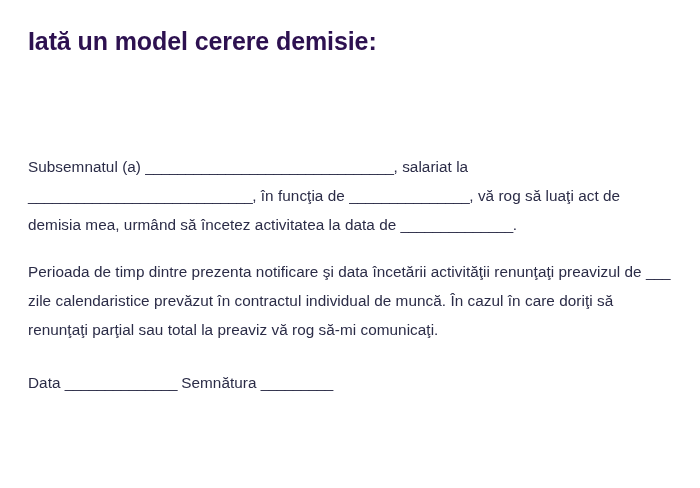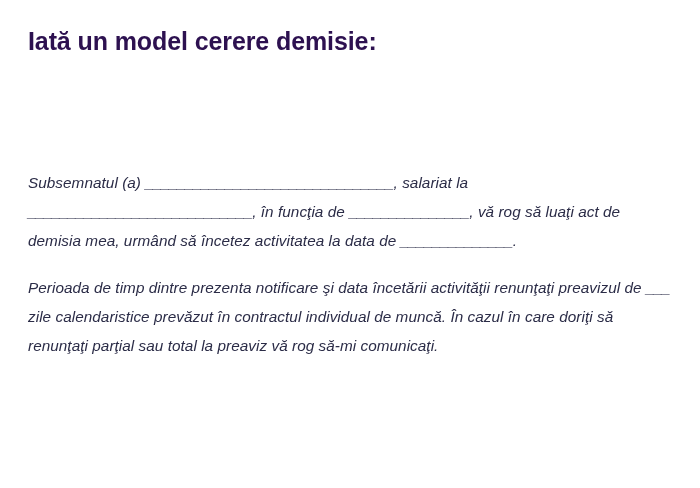--- a/index.html
+++ b/index.html
@@ -34,23 +34,22 @@
     font-weight: 700;
     letter-spacing: -0.1px;
     line-height: 30px;
     color: #2d1150;
     white-space: nowrap;
   }
 
   .body-block {
     position: absolute;
     left: 28px;
-    top: 168px;
+    top: 152px;
     width: 648px;
-    font-style: italic;
   }
 
   .para {
     margin: 0;
     font-size: 15.3px;
     line-height: 29px;
     color: #2b2c47;
     letter-spacing: 0.05px;
   }
 
@@ -79,15 +78,16 @@
 
   <div class="body-block">
 
     <p class="para p-intro"><span>Subsemnatul (a) </span><span class="blank">_______________________________</span><span>, salariat la</span>
       <span class="blank">____________________________</span><span>, în funcţia de </span><span class="blank">_______________</span><span>,</span>
       <span>vă rog să luaţi act de demisia mea, urmând să încetez activitatea la data de</span>
       <span class="blank">______________</span><span>.</span></p>
 
     <p class="para p-notice"><span>Perioada de timp dintre prezenta notificare şi data încetării activităţii renunţaţi preavizul de </span><span class="blank">___</span><span> zile calendaristice prevăzut în contractul individual de muncă. În cazul în care doriţi să renunţaţi parţial sau total la preaviz vă rog să-mi comunicaţi.</span></p>
 
+    <p class="para p-sign"><span>Data </span><span class="blank">______________</span><span> </span><span>Semnătura </span><span class="blank">_________</span></p>
 
   </div>
 </div>
 
 </body></html>

